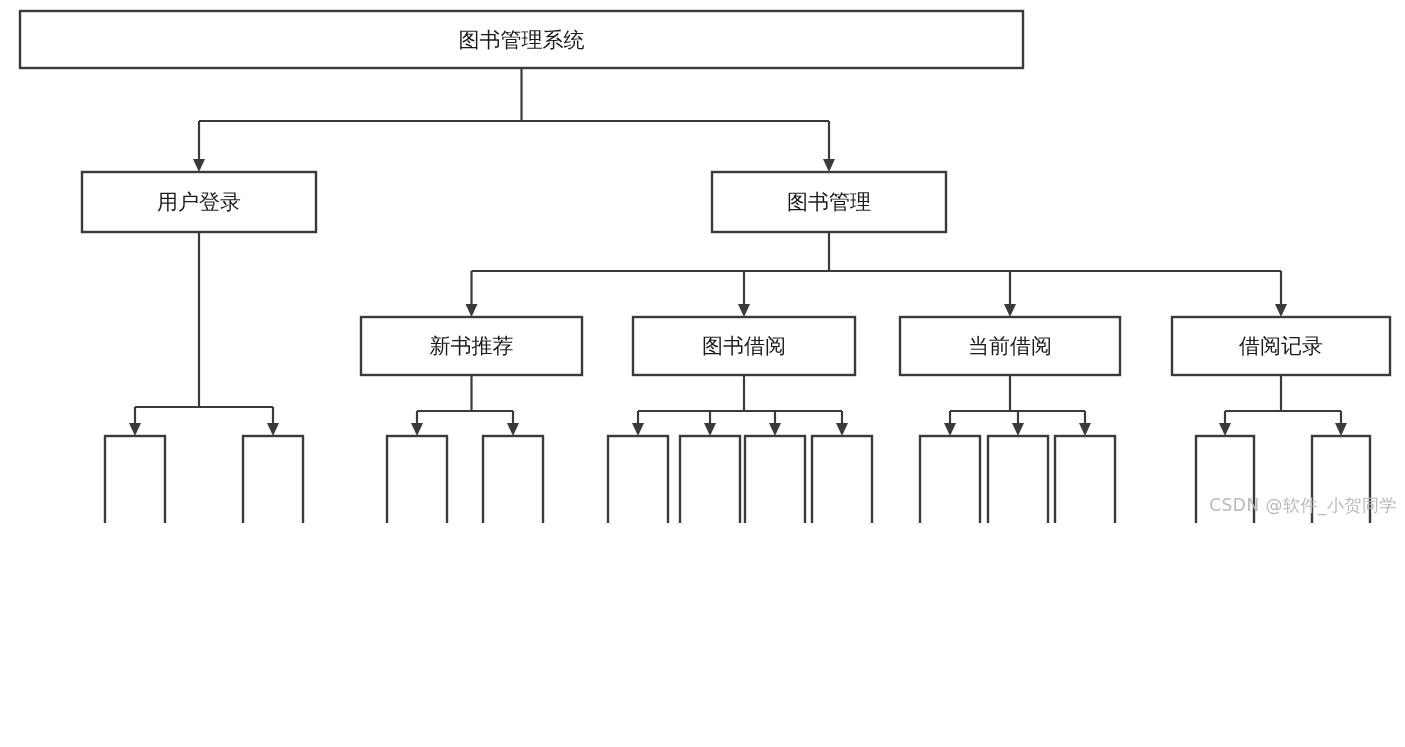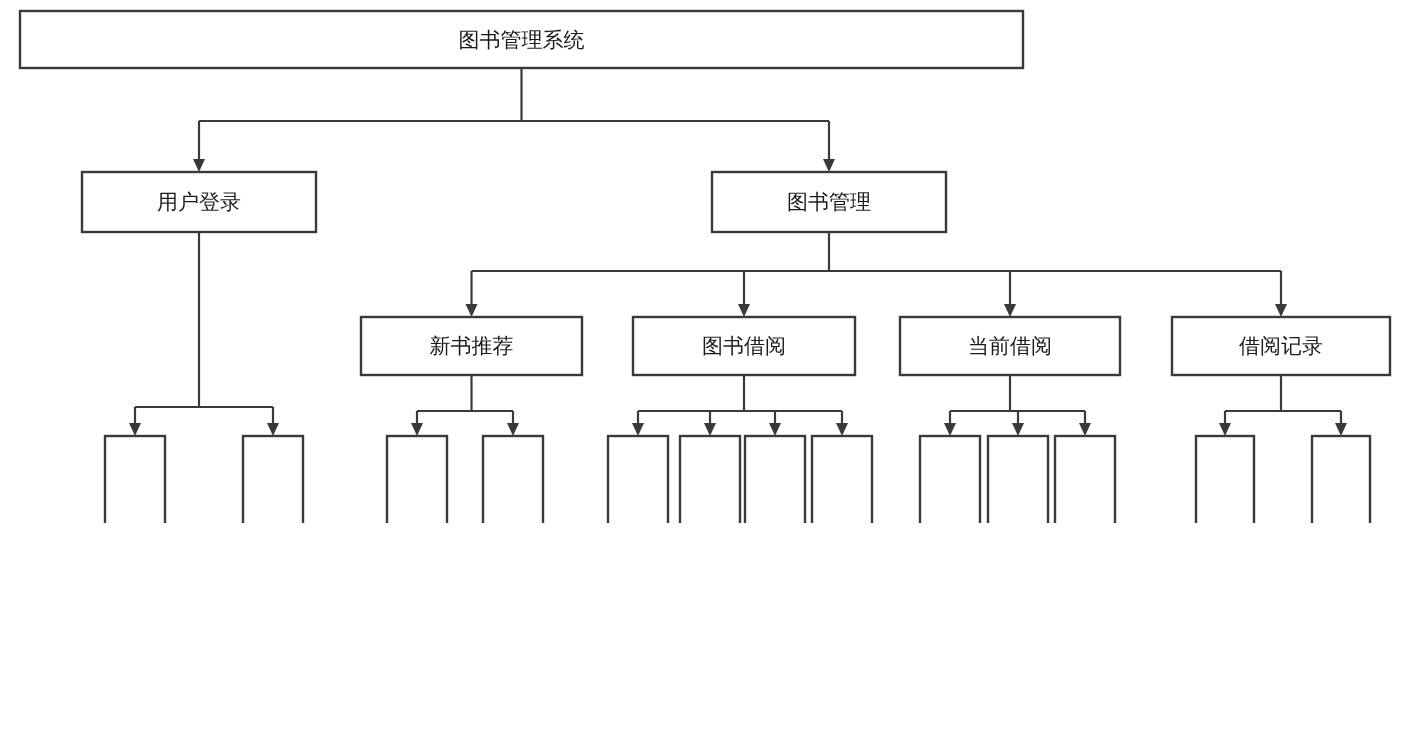--- a/index.html
+++ b/index.html
@@ -211,13 +211,14 @@
         <span class="vlabel">确认归还（管理员）</span>
       </div>
       <div class="vlabel-wrap" style="left: 1196px; top: 446px; width: 58px; height: 282px; align-items: center;">
         <span class="vlabel">新增借阅记录</span>
       </div>
       <div class="vlabel-wrap" style="left: 1312px; top: 446px; width: 58px; height: 282px; align-items: center;">
         <span class="vlabel">查询借阅记录</span>
       </div>
     </div>
 
+  <div class="watermark">CSDN @软件_小贺同学</div>
 </div>
 
 </body></html>

